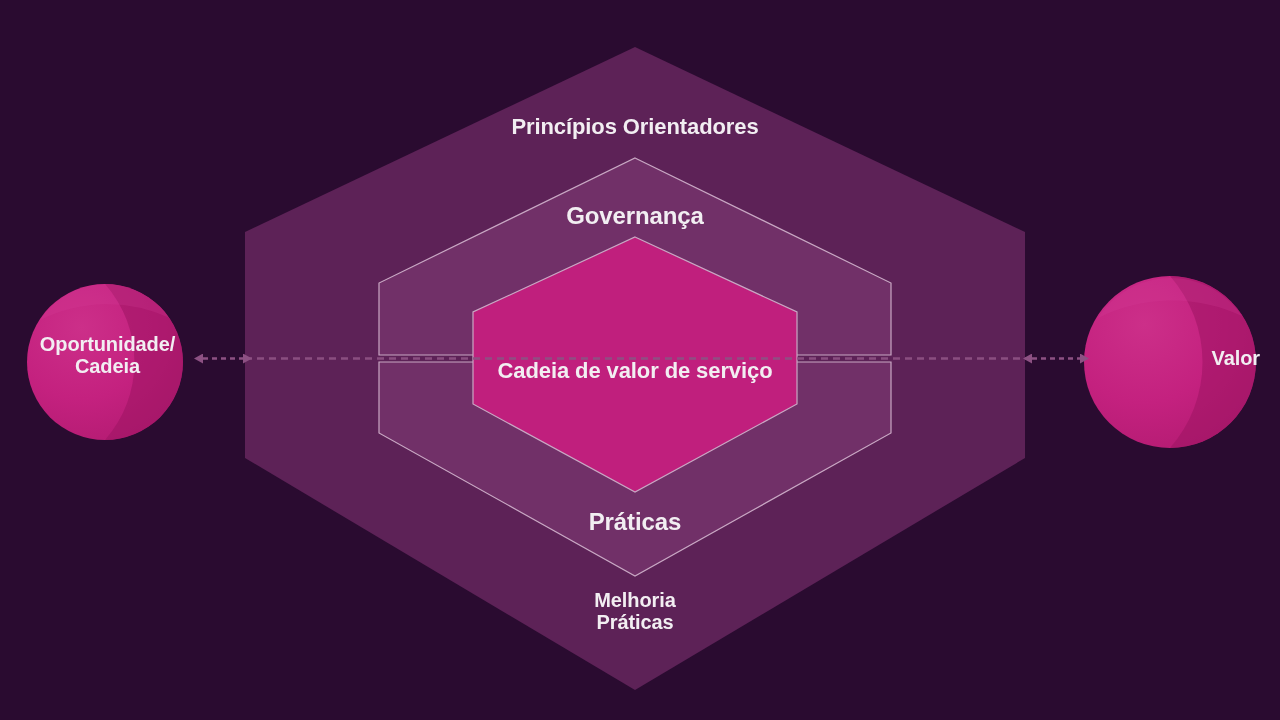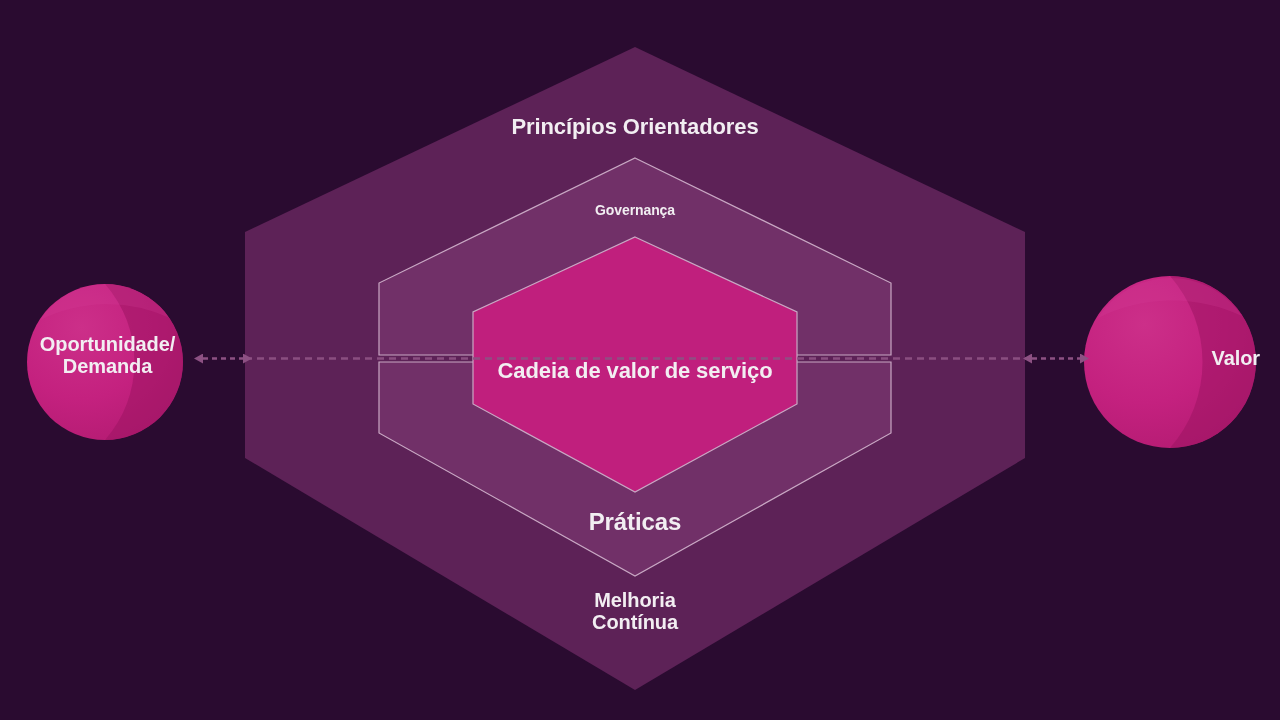--- a/index.html
+++ b/index.html
@@ -39,21 +39,21 @@
   #label-principios {
     left: 335px;
     top: 115px;
     width: 600px;
     font-size: 22px;
   }
   #label-governanca {
     left: 335px;
     top: 203px;
     width: 600px;
-    font-size: 14px;
+    font-size: 24px;
   }
   #label-cadeia {
     left: 395px;
     top: 359px;
     width: 480px;
     font-size: 22px;
   }
   #label-praticas {
     left: 385px;
     top: 509px;
@@ -143,20 +143,20 @@
 
   <div class="label" id="label-principios">Princípios Orientadores</div>
 
   <div class="label" id="label-governanca">Governança</div>
 
   <div class="label" id="label-cadeia">Cadeia de valor de serviço</div>
 
   <div class="label" id="label-praticas">Práticas</div>
 
   <div class="label" id="label-melhoria">Melhoria
-Contínua</div>
+Práticas</div>
 
   <div class="label" id="label-oportunidade">Oportunidade/
-Demanda</div>
+Cadeia</div>
 
   <div class="label" id="label-valor">Valor</div>
 
 </div>
 
 </body></html>

